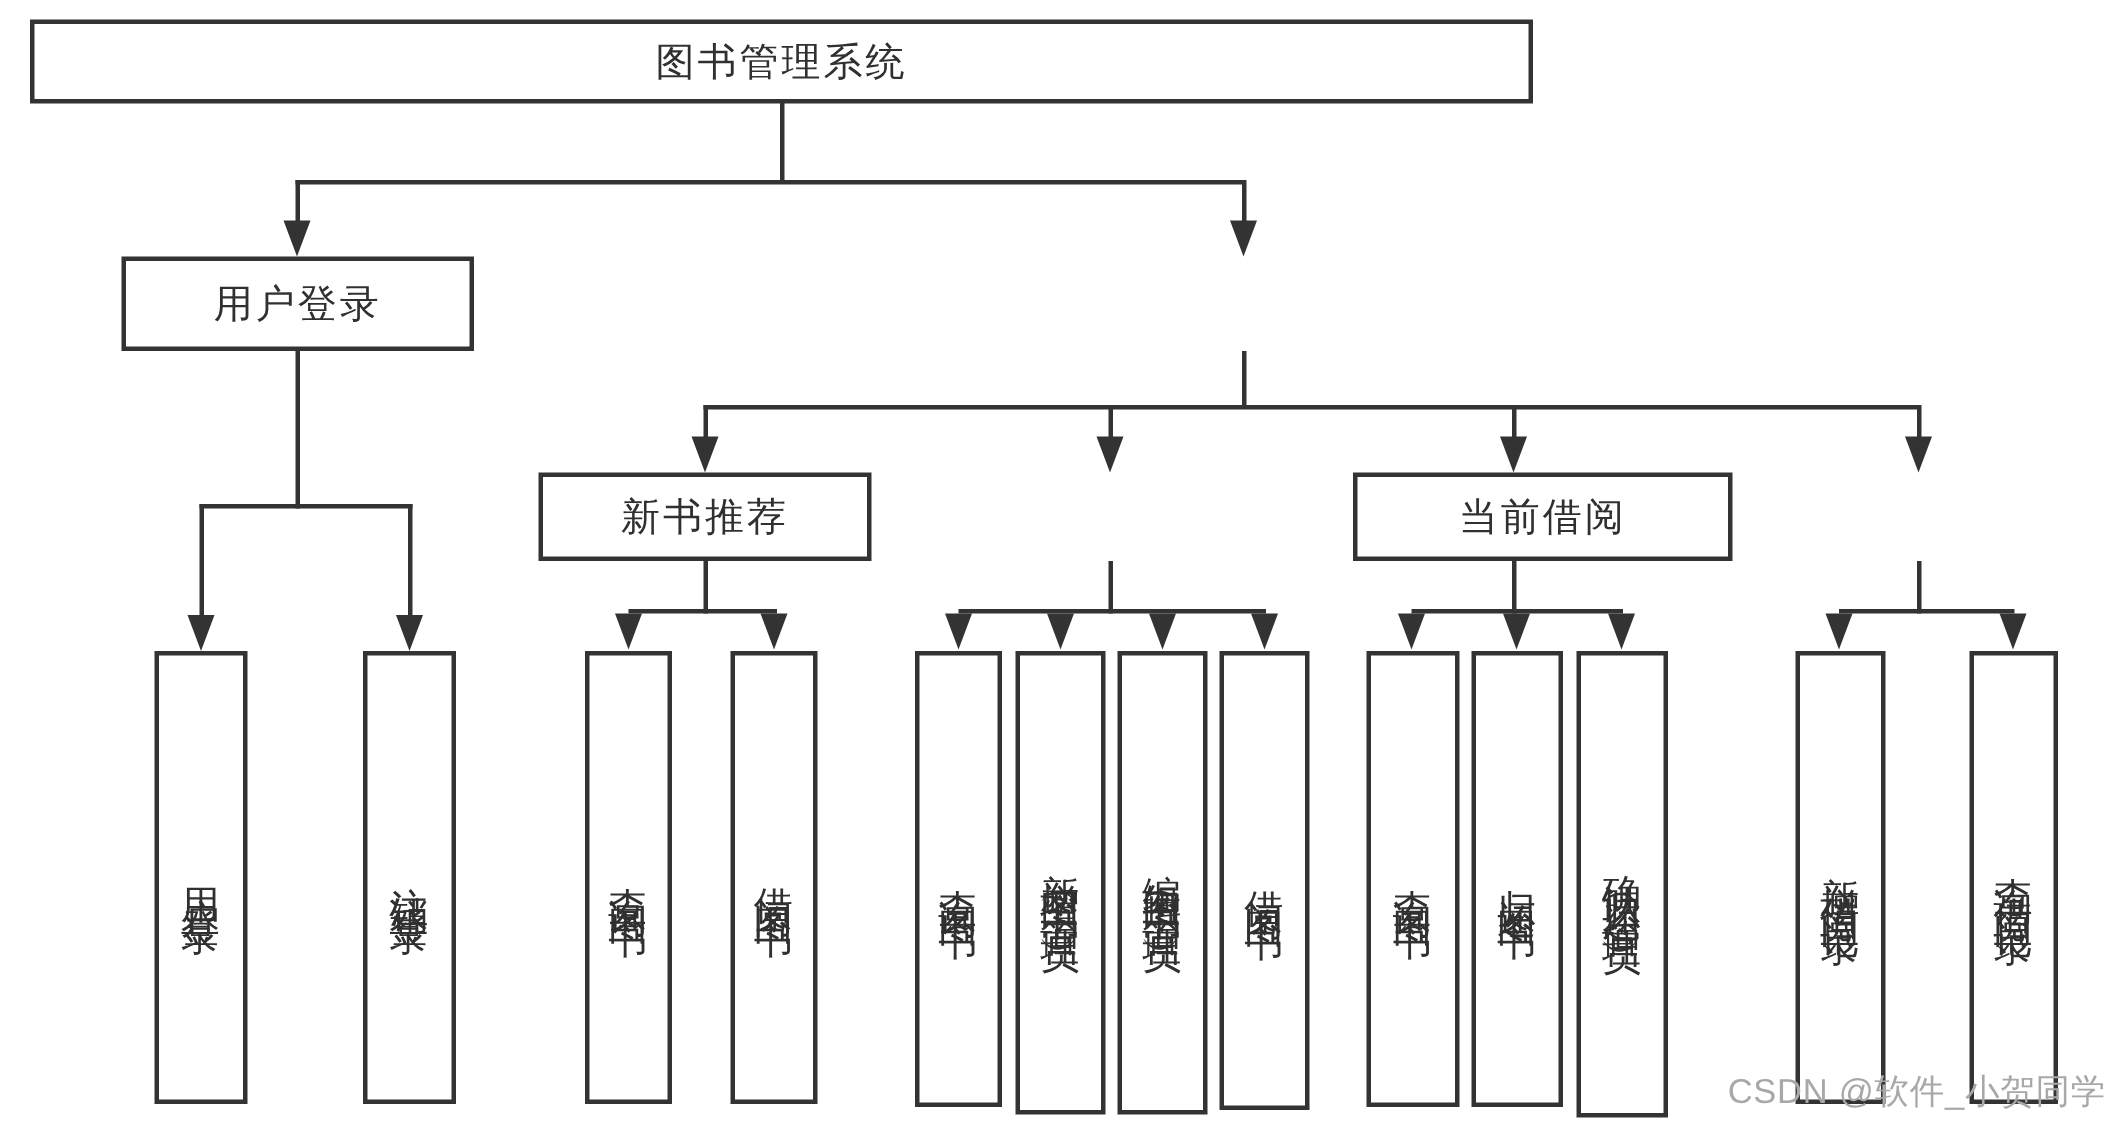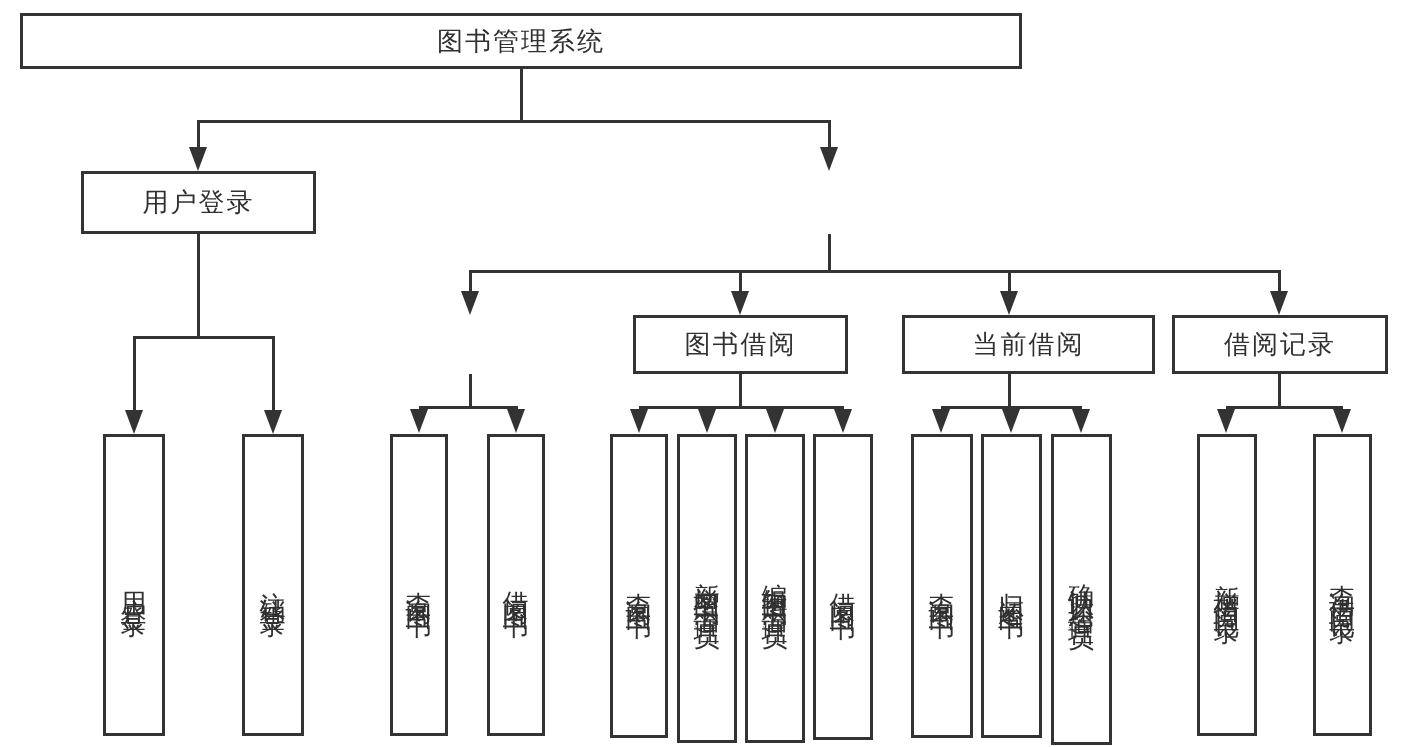--- a/index.html
+++ b/index.html
@@ -50,26 +50,25 @@
 </head>
 <body style="--line: #333333; --text: #303030; background: rgb(255, 255, 255);">
 
 <div class="stage">
 
   <div class="node" style="left:20px; top:13px; width:1002px; height:56px;">图书管理系统</div>
 
   <div class="node" style="left:81px; top:171px; width:235px; height:63px;">用户登录</div>
 
 
+  <div class="node" style="left:359px; top:315px; width:222px; height:59px;">新书推荐</div>
 
-  <div class="node" style="left:633px; top:315px; width:215px; height:59px;">图书借阅</div>
 
   <div class="node" style="left:902px; top:315px; width:253px; height:59px;">当前借阅</div>
 
-  <div class="node" style="left:1172px; top:315px; width:216px; height:59px;">借阅记录</div>
 
   <div class="vnode" style="left:103px; top:434px; width:62px; height:302px;">用户登录</div>
   <div class="vnode" style="left:242px; top:434px; width:62px; height:302px;">注销登录</div>
 
   <div class="vnode" style="left:390px; top:434px; width:58px; height:302px;">查询图书</div>
   <div class="vnode" style="left:487px; top:434px; width:58px; height:302px;">借阅图书</div>
 
   <div class="vnode" style="left:610px; top:434px; width:58px; height:304px;">查询图书</div>
   <div class="vnode" style="left:677px; top:434px; width:60px; height:309px; letter-spacing:6px;">新增图书（管理员）</div>
   <div class="vnode" style="left:745px; top:434px; width:60px; height:309px; letter-spacing:6px;">编辑图书（管理员）</div>
@@ -123,13 +122,14 @@
   <div class="hl" style="left:941px; top:406px; width:141px;"></div>
   <div class="arrow" style="left:932px; top:409px;"></div>
   <div class="arrow" style="left:1002px; top:409px;"></div>
   <div class="arrow" style="left:1072px; top:409px;"></div>
 
   <div class="vl" style="left:1278px; top:374px; height:35px;"></div>
   <div class="hl" style="left:1226px; top:406px; width:117px;"></div>
   <div class="arrow" style="left:1217px; top:409px;"></div>
   <div class="arrow" style="left:1333px; top:409px;"></div>
 
+  <div class="watermark">CSDN @软件_小贺同学</div>
 </div>
 
 </body></html>

